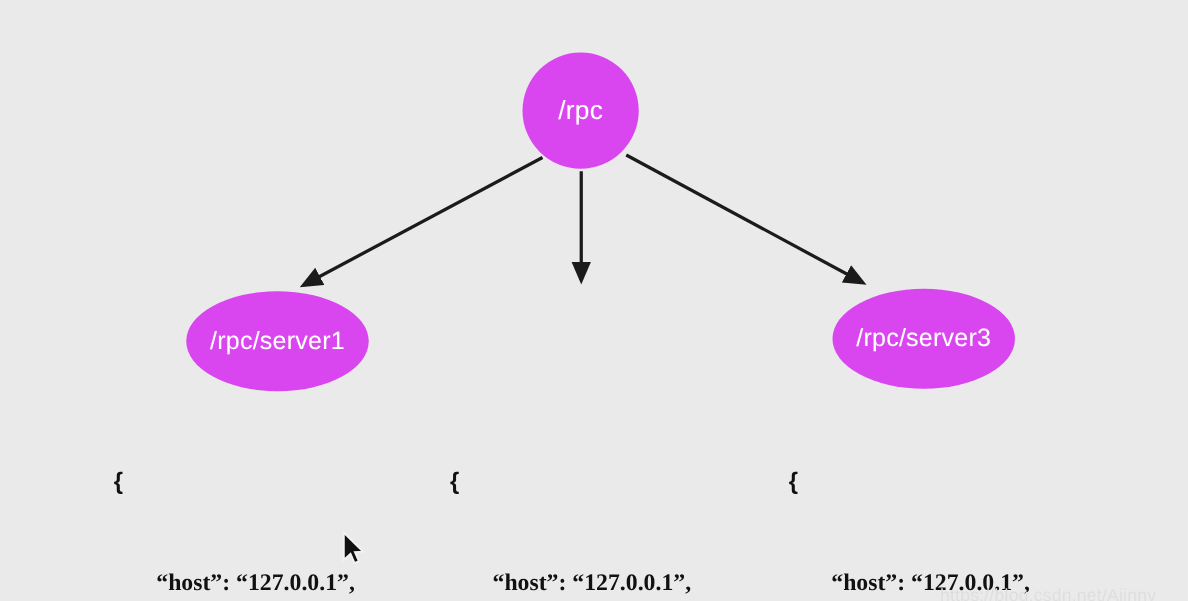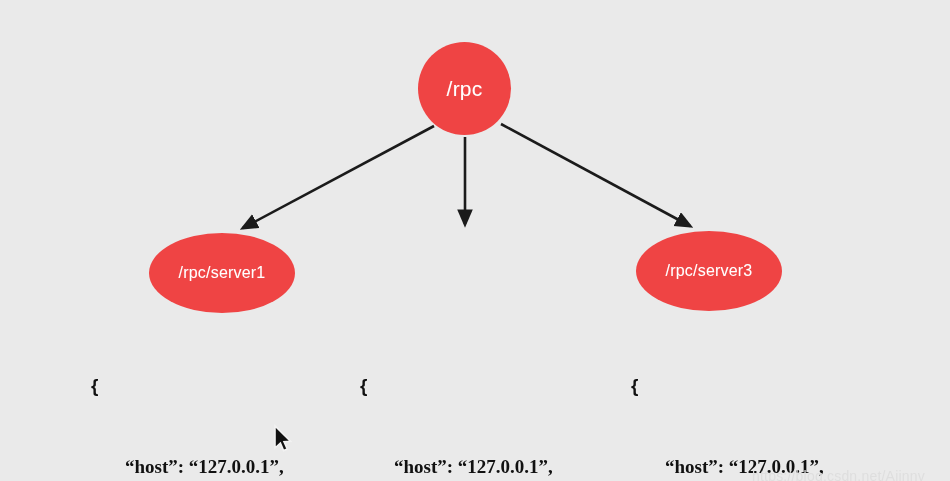--- a/index.html
+++ b/index.html
@@ -17,45 +17,45 @@
   }
   #edges {
     position: absolute;
     left: 0;
     top: 0;
     width: 950px;
     height: 481px;
   }
   .node {
     position: absolute;
-    background: #ef4444;
+    background: #d946ef;
     border-radius: 50%;
     display: flex;
     align-items: center;
     justify-content: center;
     color: #ffffff;
     font-weight: 400;
     letter-spacing: 0.2px;
     text-shadow: 0 0 1px rgba(255,255,255,0.25);
   }
   .node-root {
     left: 418px;
     top: 42px;
     width: 93px;
     height: 93px;
     font-size: 21px;
   }
   .node-child {
     width: 146px;
     height: 80px;
-    font-size: 16px;
+    font-size: 20px;
   }
   #node-server1 { left: 149px; top: 233px; }
   #node-server2 { left: 391px; top: 229px; }
-  #node-server3 { left: 636px; top: 231px; align-items: center; }
+  #node-server3 { left: 666px; top: 231px; align-items: center; }
 
   .json-block {
     position: absolute;
     color: #111111;
     font-size: 19px;
     font-weight: bold;
     line-height: 27px;
     white-space: pre;
   }
   .json-line { display: block; }

